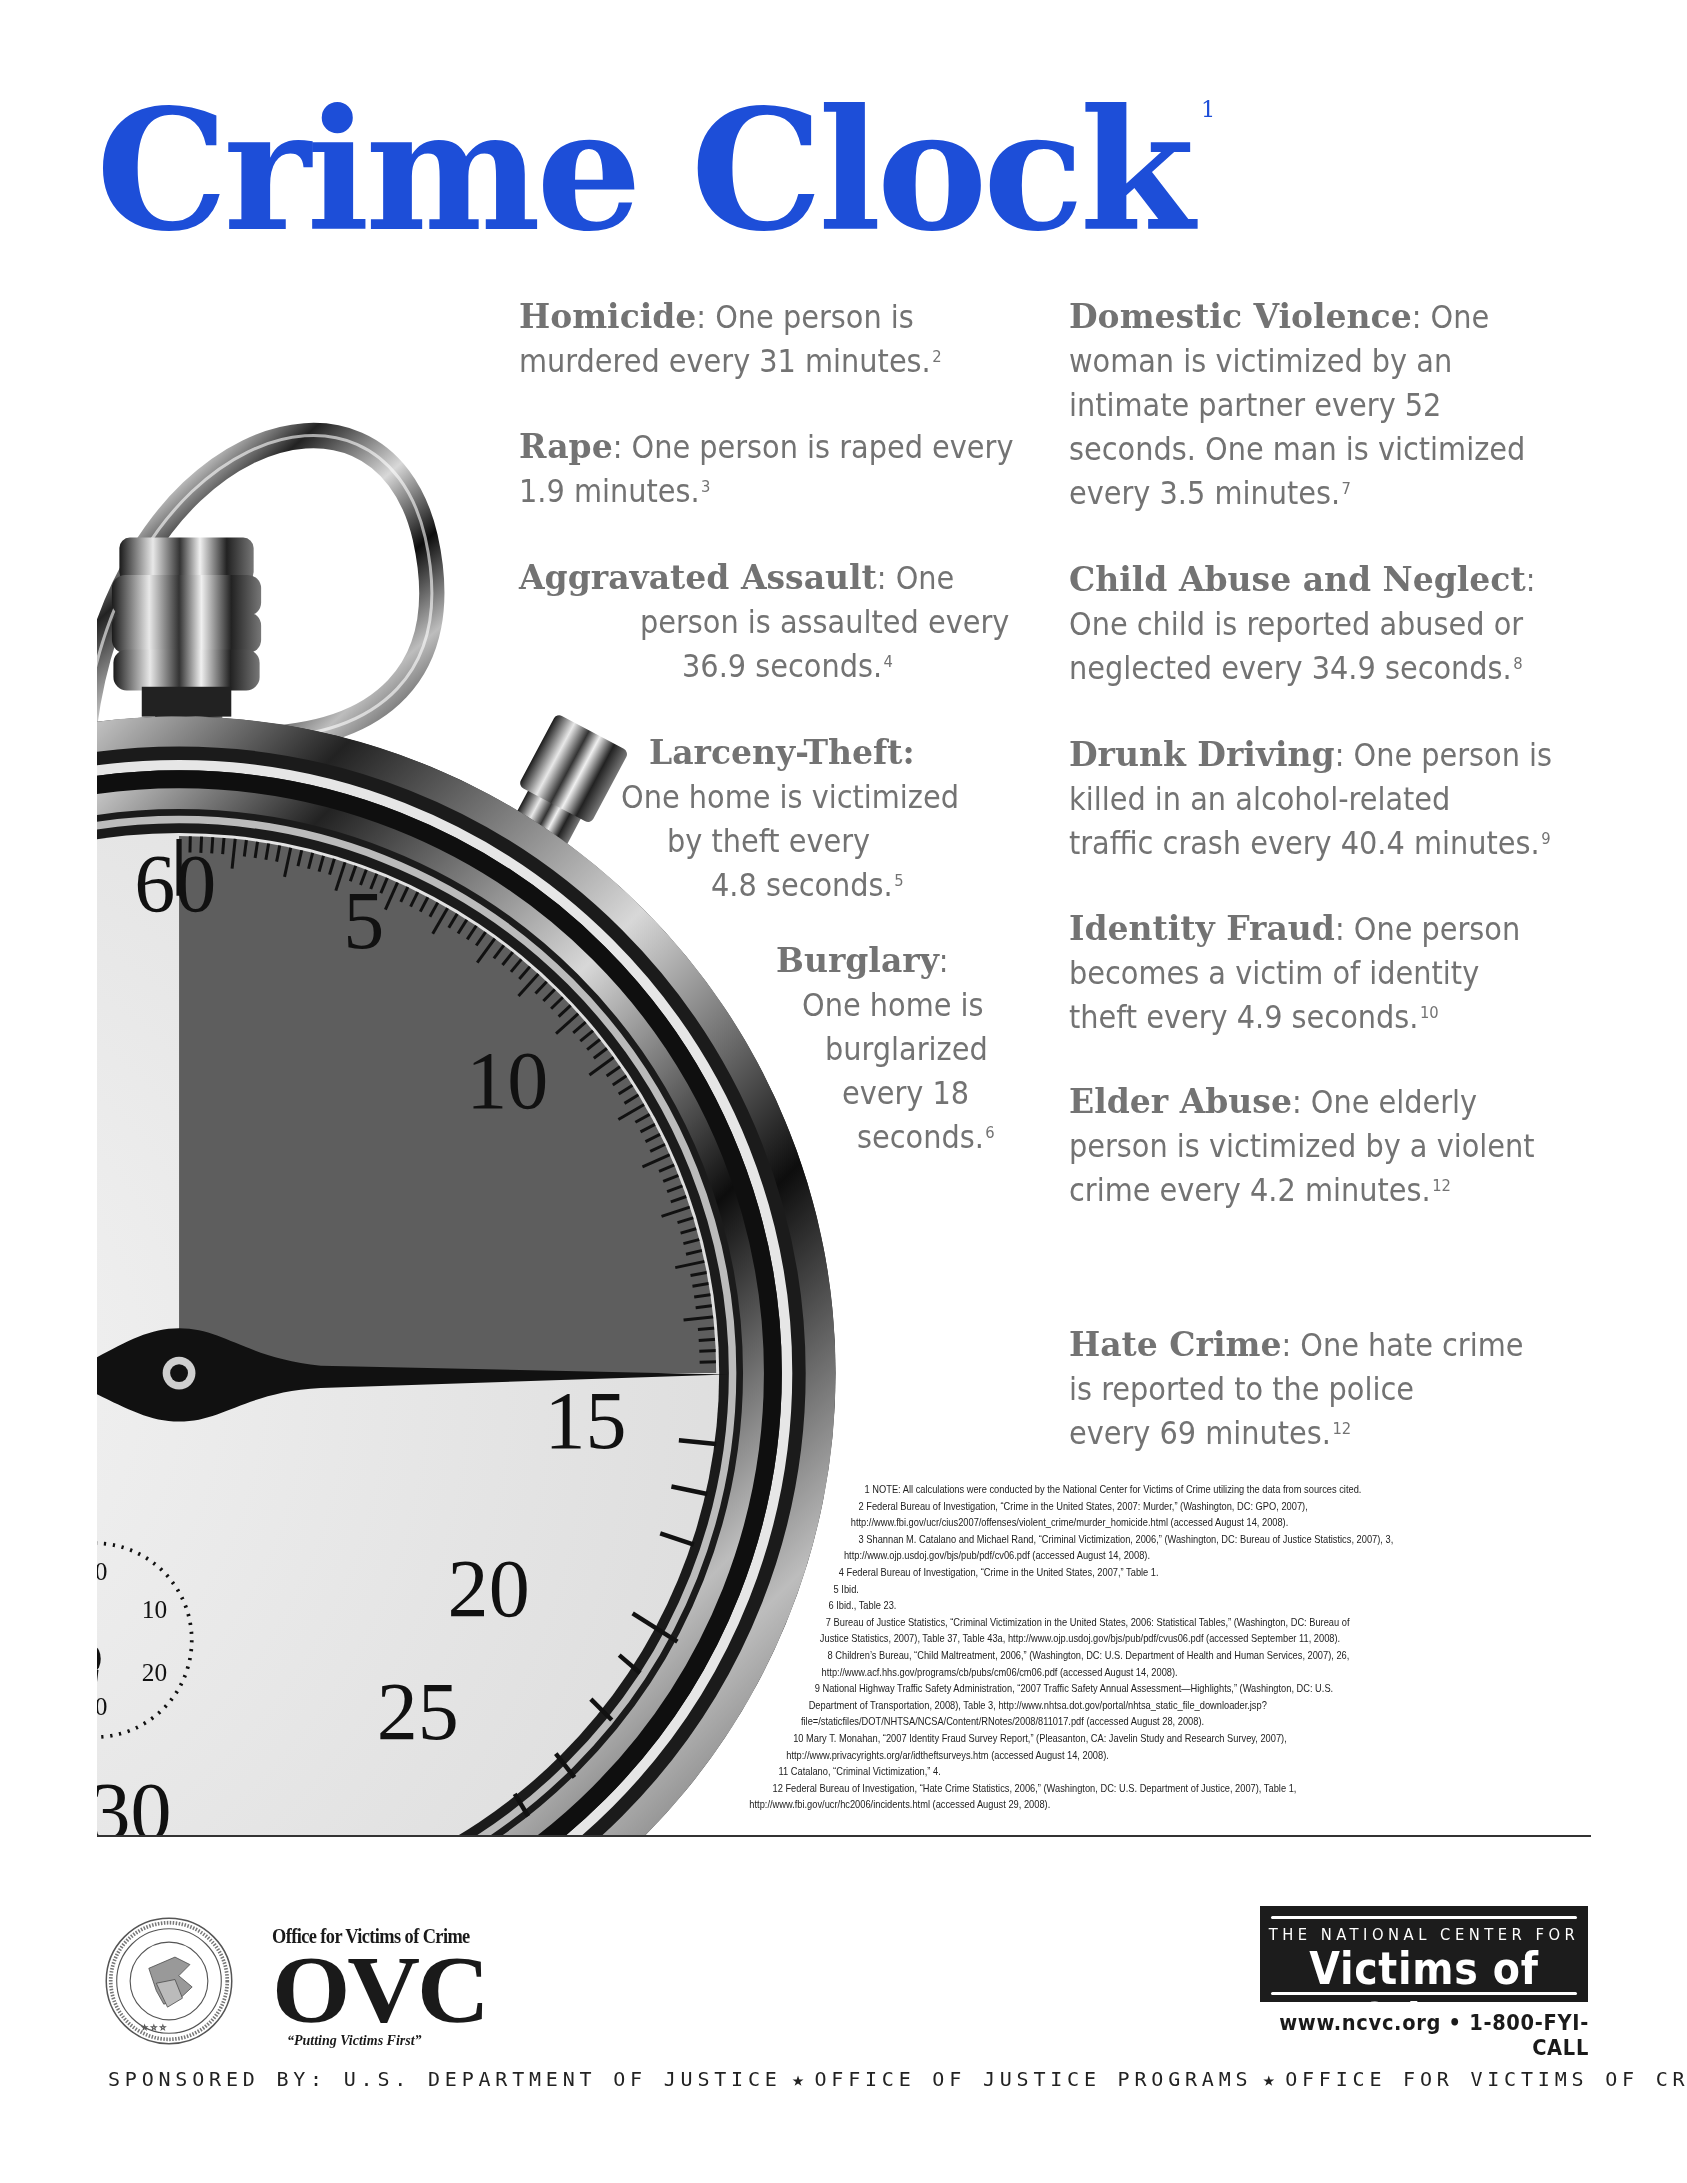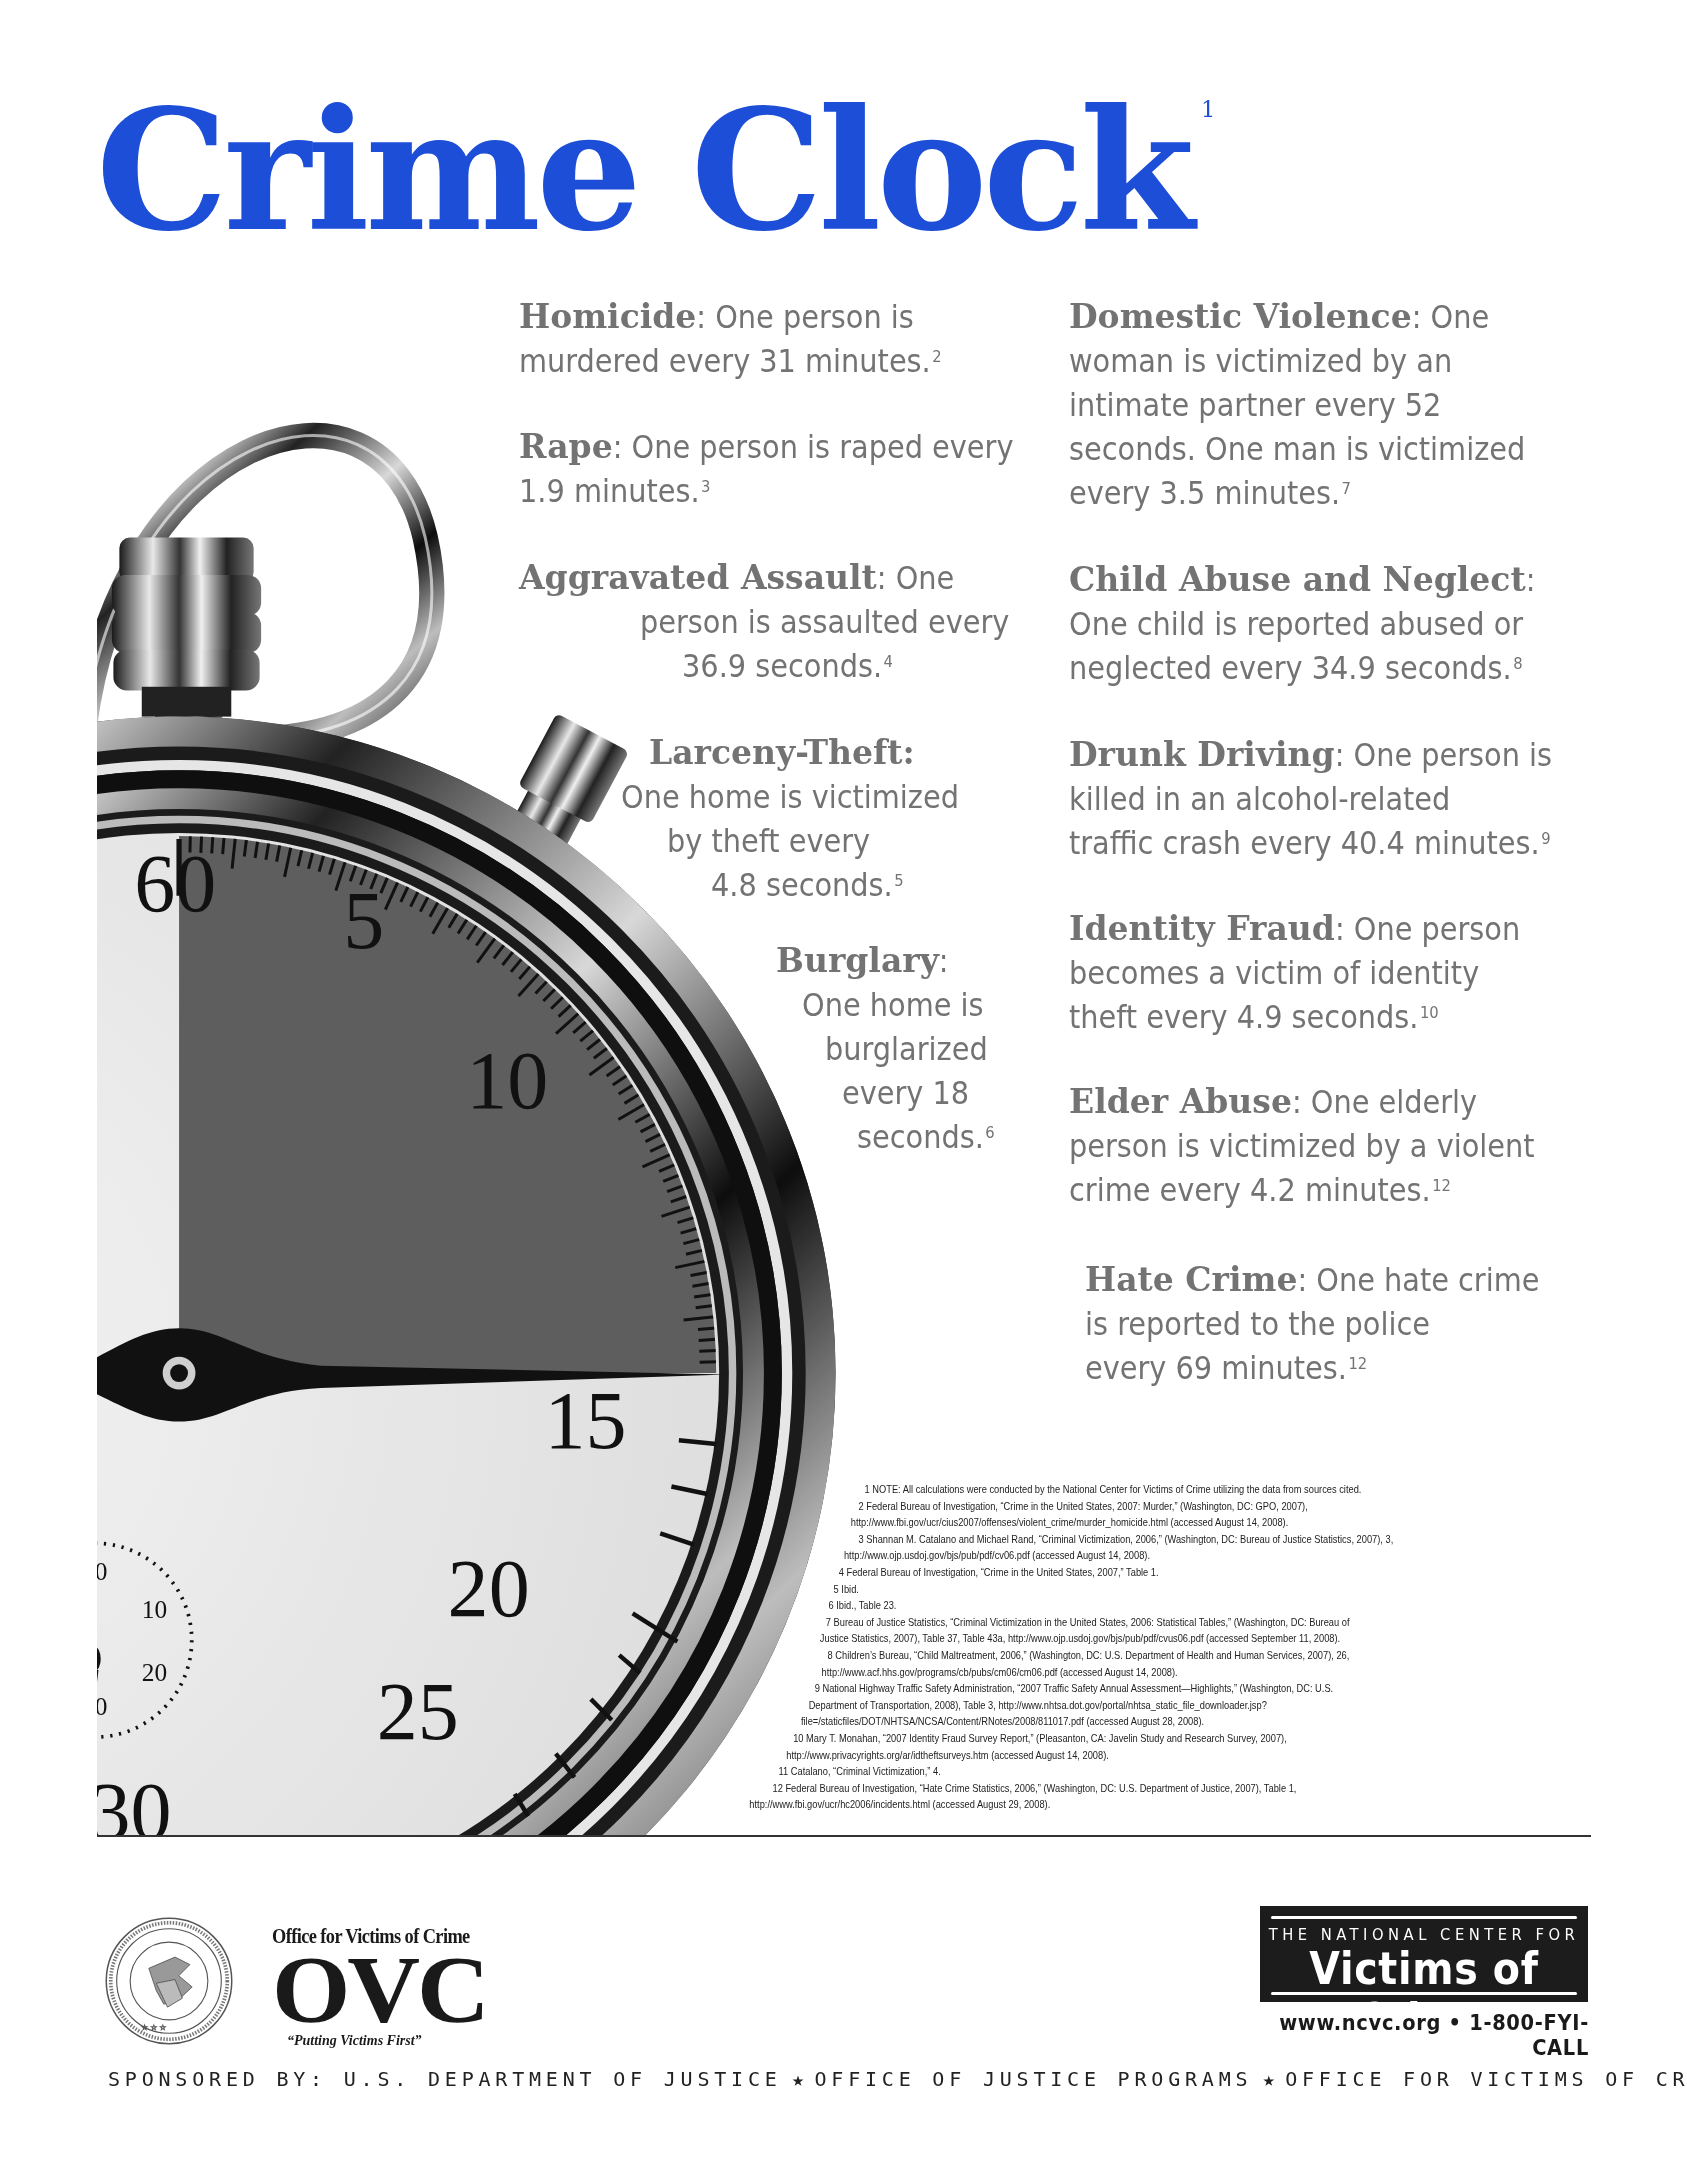--- a/index.html
+++ b/index.html
@@ -263,21 +263,21 @@
 <div class="stat" style="left:1069px;top:907px;">
   <span class="l"><span class="h">Identity Fraud</span><span>: One person</span></span>
   <span class="l"><span>becomes a victim of identity</span></span>
   <span class="l"><span>theft every 4.9 seconds.</span><sup>10</sup></span>
 </div>
 <div class="stat" style="left:1069px;top:1080px;">
   <span class="l"><span class="h">Elder Abuse</span><span>: One elderly</span></span>
   <span class="l"><span>person is victimized by a violent</span></span>
   <span class="l"><span>crime every 4.2 minutes.</span><sup>12</sup></span>
 </div>
-<div class="stat" style="left:1069px;top:1258px;margin-left:16px;">
+<div class="stat" style="left:1069px;top:1323px;">
   <span class="l"><span class="h">Hate Crime</span><span>: One hate crime</span></span>
   <span class="l"><span>is reported to the police</span></span>
   <span class="l"><span>every 69 minutes.</span><sup>12</sup></span>
 </div>
 
 <div class="notes">
   <span class="n" style="padding-left:146px">1 NOTE: All calculations were conducted by the National Center for Victims of Crime utilizing the data from sources cited.</span>
   <span class="n" style="padding-left:139px">2 Federal Bureau of Investigation, “Crime in the United States, 2007: Murder,” (Washington, DC: GPO, 2007),</span>
   <span class="n" style="padding-left:130px">http://www.fbi.gov/ucr/cius2007/offenses/violent_crime/murder_homicide.html (accessed August 14, 2008).</span>
   <span class="n" style="padding-left:139px">3 Shannan M. Catalano and Michael Rand, “Criminal Victimization, 2006,” (Washington, DC: Bureau of Justice Statistics, 2007), 3,</span>

